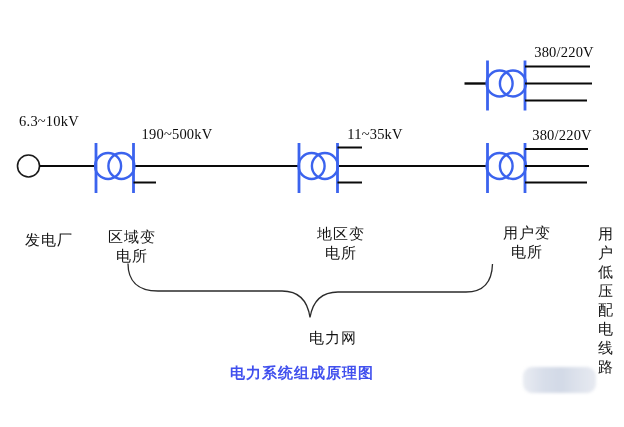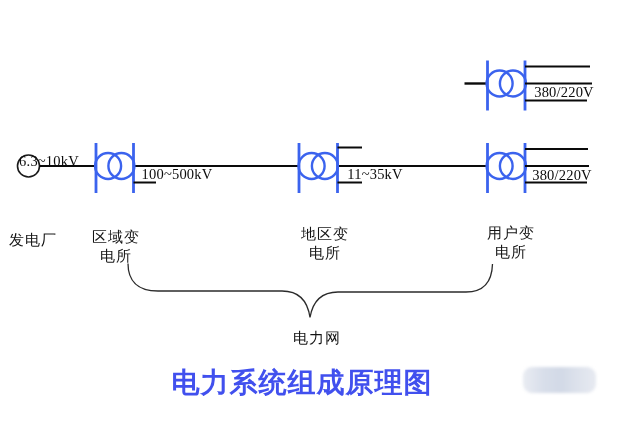--- a/index.html
+++ b/index.html
@@ -6,31 +6,31 @@
   .stage{
     position:relative;width:624px;height:427px;background:#ffffff;overflow:hidden;
     font-family:"Liberation Serif", serif;
   }
   .stage svg{position:absolute;left:0;top:0;}
   .lbl{
     position:absolute;transform:translateX(-50%);
     font-size:15px;line-height:19px;color:#141414;
     letter-spacing:1px;white-space:pre-line;text-align:center;
     font-family:"Liberation Serif", serif;
+    margin-left:16px;
   }
   .vlbl{
     position:absolute;transform:translateX(-50%);
     font-size:14.5px;line-height:16px;color:#0c0c0c;
     letter-spacing:0.2px;white-space:nowrap;
     font-family:"Liberation Serif", serif;
-    margin-top:40px;
   }
   .title{
     position:absolute;left:302px;top:364px;transform:translateX(-50%);
-    font-size:28px;font-weight:bold;color:#4150ee;letter-spacing:1px;
+    font-size:15px;font-weight:bold;color:#4150ee;letter-spacing:1px;
     white-space:nowrap;font-family:"Liberation Sans", sans-serif;
   }
   .watermark{
     position:absolute;left:523px;top:367px;width:73px;height:26px;
     border-radius:9px;
     background:linear-gradient(90deg,#e9ecf2 0%,#d8deea 28%,#d2d9e6 52%,#dde2ec 75%,#e7eaf1 100%);
     filter:blur(1.5px);
   }
 </style>
 </head>
@@ -92,31 +92,33 @@
       <line x1="525" y1="100.5" x2="587" y2="100.5"></line>
     </g>
 
     <path d="M 128 263.5 C 128 280 137 291 158 291 L 282 291
              C 299 291 307.5 300 310 317.5
              C 313 300 322 292 338 292 L 466 292
              C 486 292 492 280 492.5 264" fill="none" stroke="#2b2b2b" stroke-width="1.3"></path>
   </svg>
 
   <div class="vlbl" style="left:49px;top:113px">6.3~10kV</div>
-  <div class="vlbl" style="left:177px;top:126px">100~500kV</div>
+  <div class="vlbl" style="left:177px;top:126px">190~500kV</div>
   <div class="vlbl" style="left:375px;top:126px">11~35kV</div>
   <div class="vlbl" style="left:564px;top:44px">380/220V</div>
   <div class="vlbl" style="left:562px;top:127px">380/220V</div>
 
   <div class="lbl" style="left:33px;top:231px">发电厂</div>
   <div class="lbl" style="left:116px;top:228px">区域变
 电所</div>
   <div class="lbl" style="left:325px;top:225px">地区变
 电所</div>
   <div class="lbl" style="left:511px;top:224px">用户变
 电所</div>
+  <div class="lbl" style="left:590px;top:225px">用户低压
+配电线路</div>
   <div class="lbl" style="left:317px;top:329px">电力网</div>
 
   <div class="title">电力系统组成原理图</div>
 
   <div class="watermark"></div>
 
 </div>
 
 </body></html>

